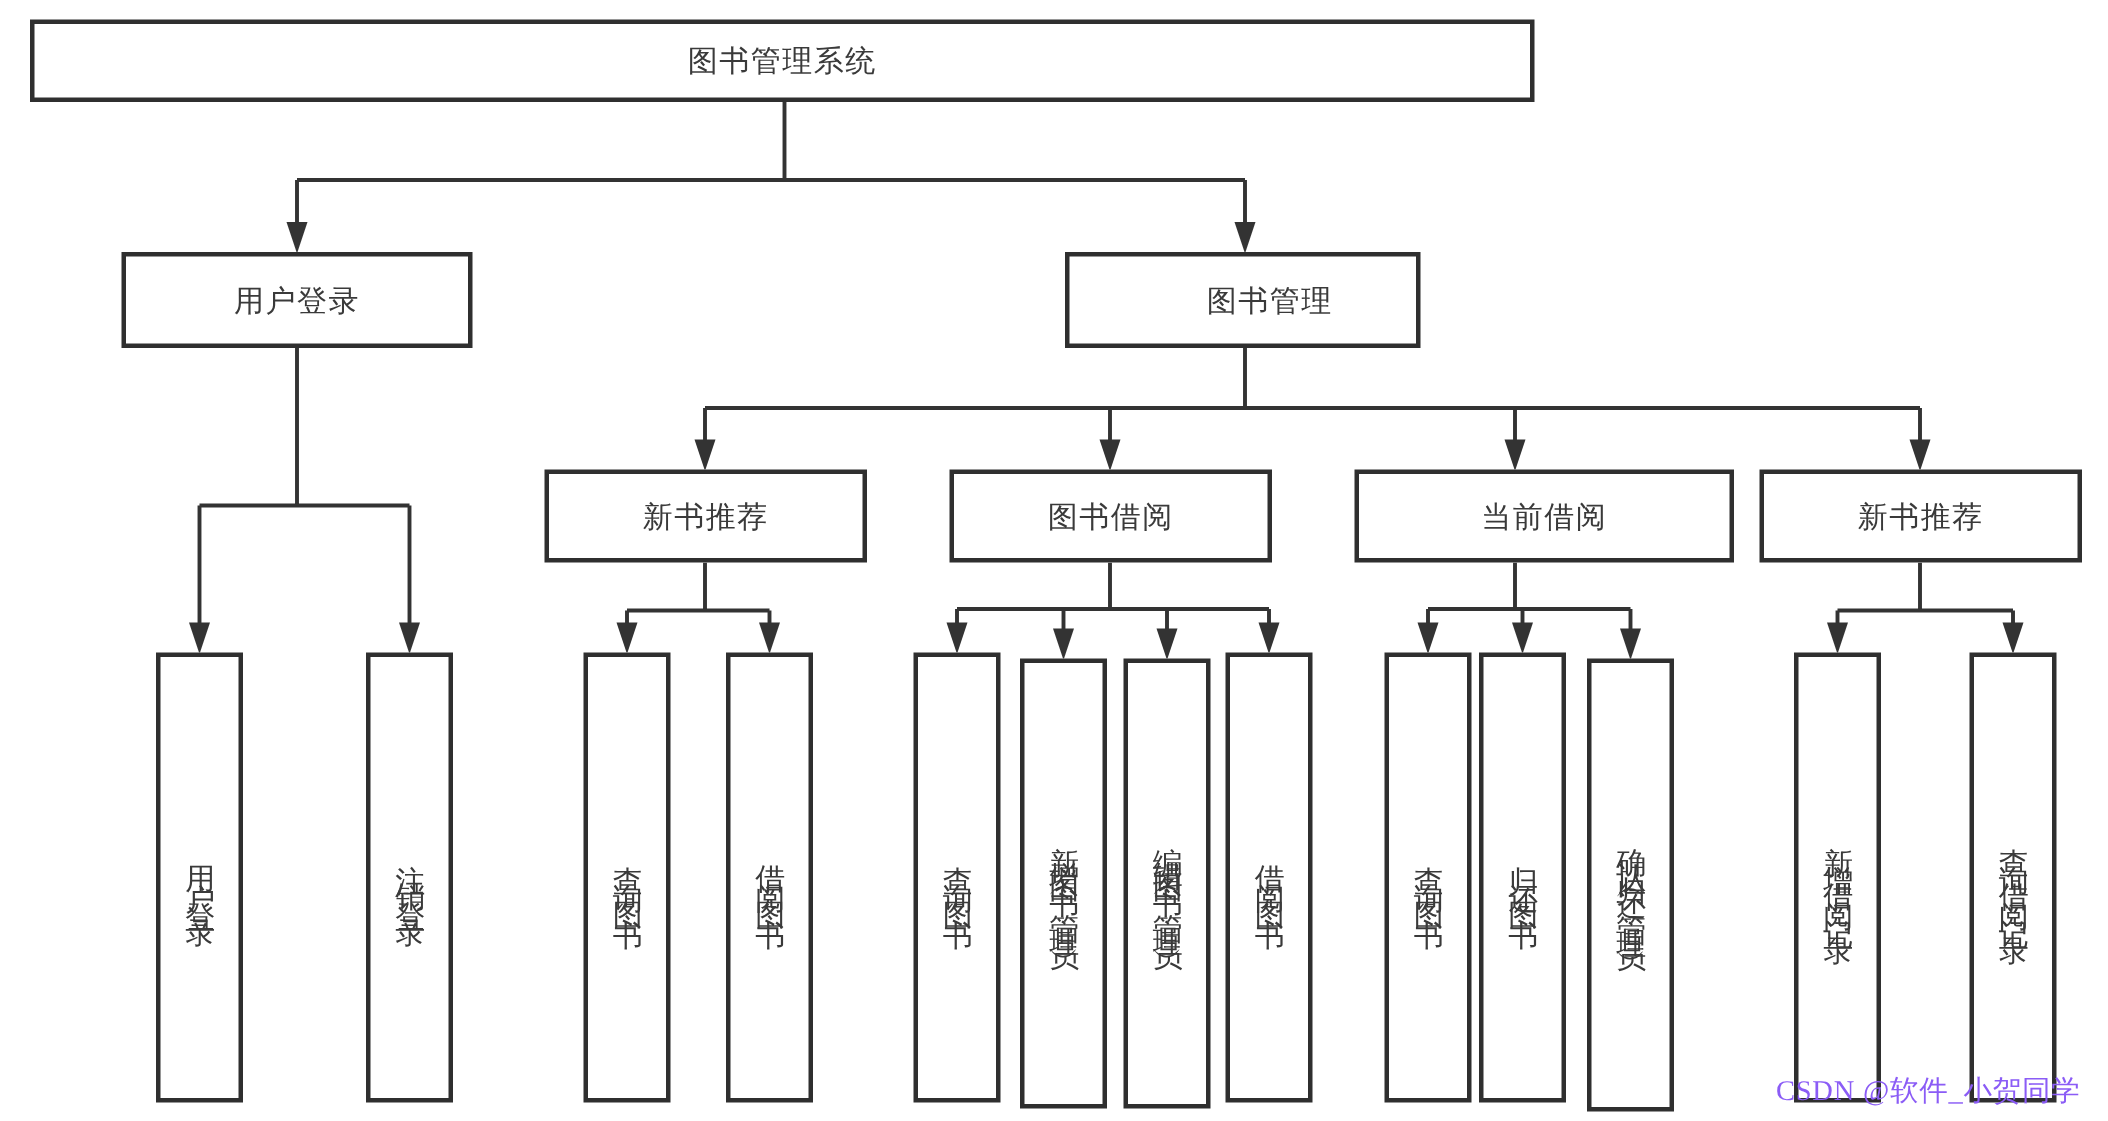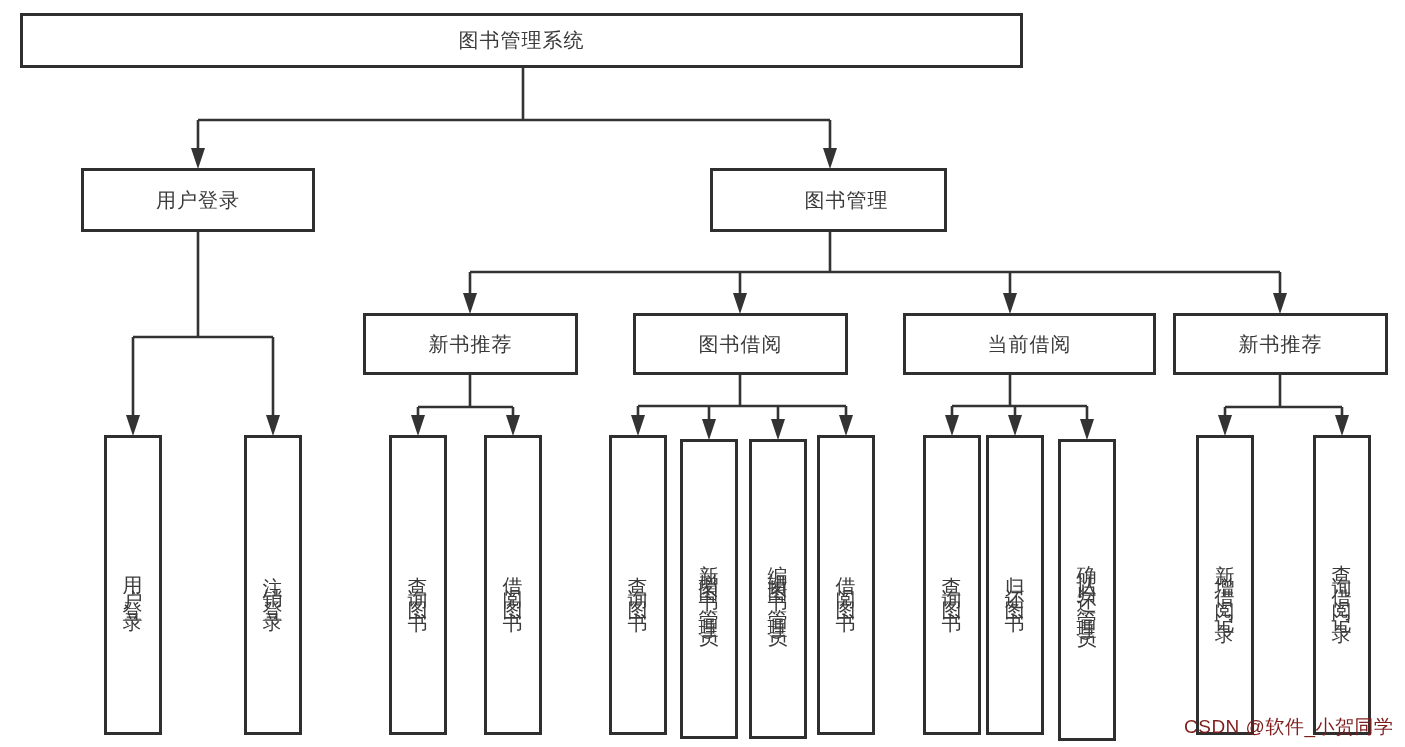--- a/index.html
+++ b/index.html
@@ -1,20 +1,20 @@
 <!DOCTYPE html>
 <html><head>
 <meta charset="utf-8">
 <style>
   html,body{margin:0;padding:0;background:#ffffff;}
   #stage{
     position:relative;
     width:1405px;height:747px;
     background:#ffffff;
-    font-family:Liberation Sans, sans-serif;
+    font-family:Liberation Serif, serif;
     overflow:hidden;
   }
   #wires{position:absolute;left:0;top:0;width:1405px;height:747px;}
   .node{
     position:absolute;
     background:#ffffff;
     border:3px solid #2f2f2f;
     box-sizing:border-box;
     display:flex;align-items:center;justify-content:center;
     color:#3a3a3a;
@@ -28,21 +28,21 @@
     text-orientation:mixed;
     letter-spacing:12px;
     white-space:normal;
     line-height:1;
   }
   .vnode.tight{letter-spacing:9px;}
   #watermark{
     position:absolute;
     left:1184px;top:714px;
     font-size:19px;
-    color:#7f1d1d;
+    color:#8b5cf6;
     letter-spacing:0.5px;
     z-index:3;
     white-space:nowrap;
     text-align:center;
   }
 </style>
 </head>
 <body>
 
 <div id="stage">

